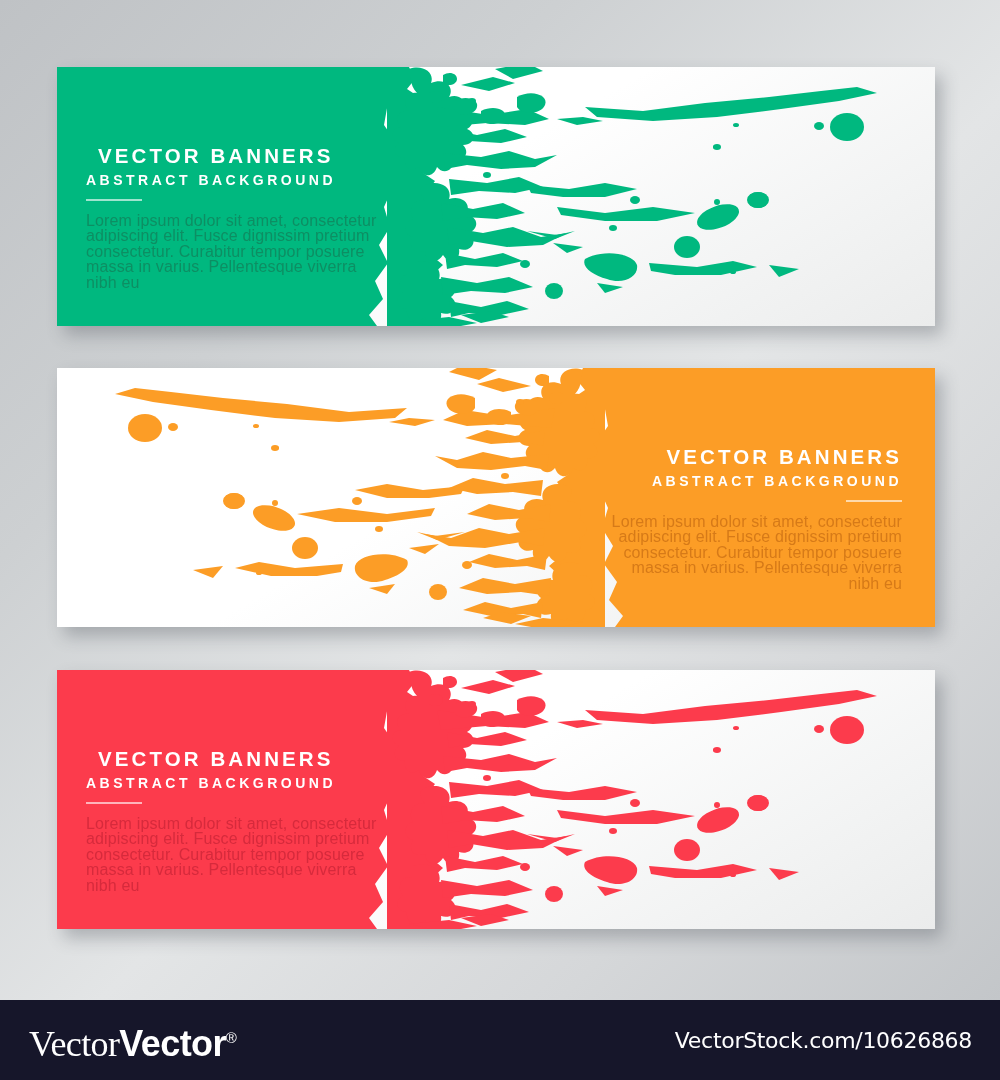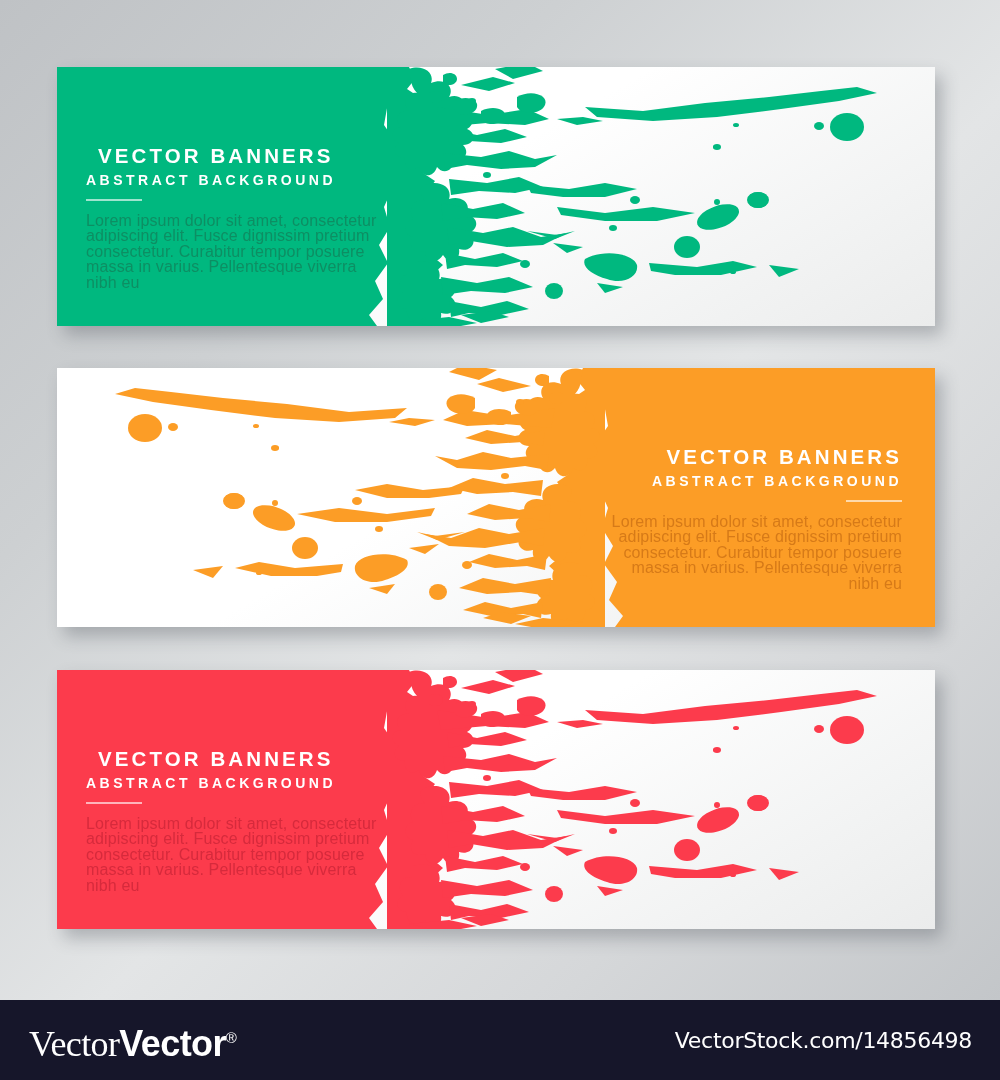--- a/index.html
+++ b/index.html
@@ -246,13 +246,13 @@
       <div class="subtitle">ABSTRACT BACKGROUND</div>
       <div class="rule"></div>
       <div class="body-text">Lorem ipsum dolor sit amet, consectetur adipiscing elit. Fusce dignissim pretium consectetur. Curabitur tempor posuere massa in varius. Pellentesque viverra nibh eu</div>
     </div>
   </div>
 
 </div>
 
 <div id="footer"></div>
 <div id="vs-logo"><span class="light">Vector</span><span class="bold">Vector</span><span class="reg">®</span></div>
-<div id="vs-url">VectorStock.com/14856498</div>
+<div id="vs-url">VectorStock.com/10626868</div>
 
 </body></html>

